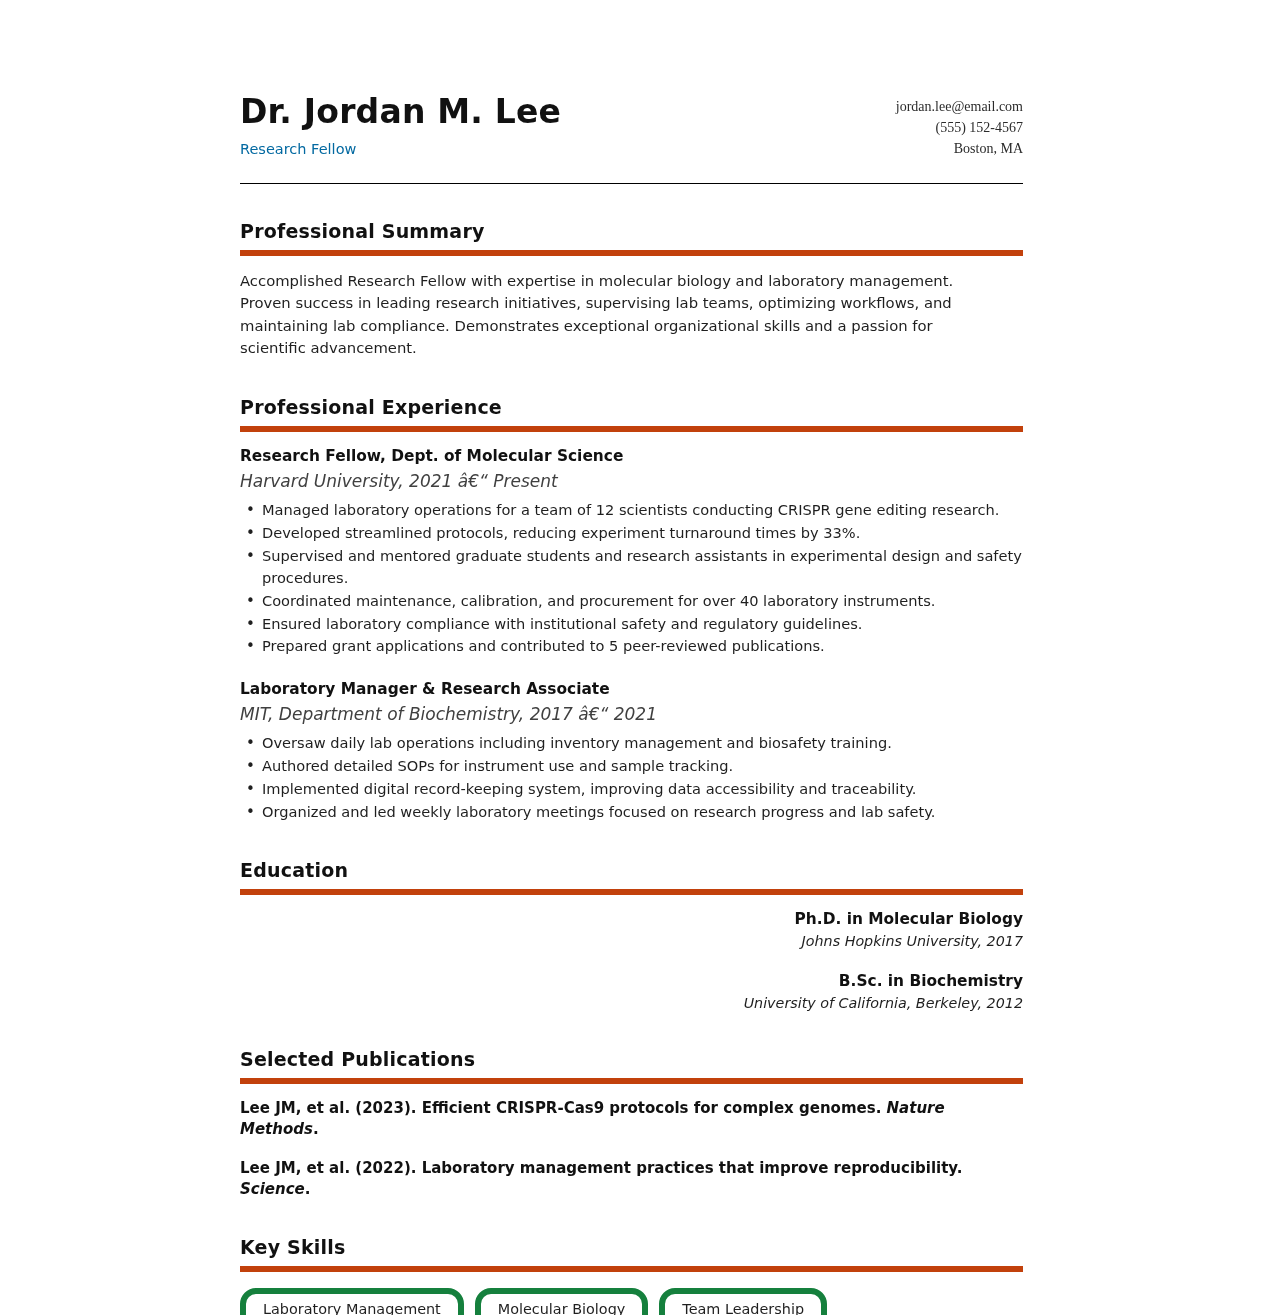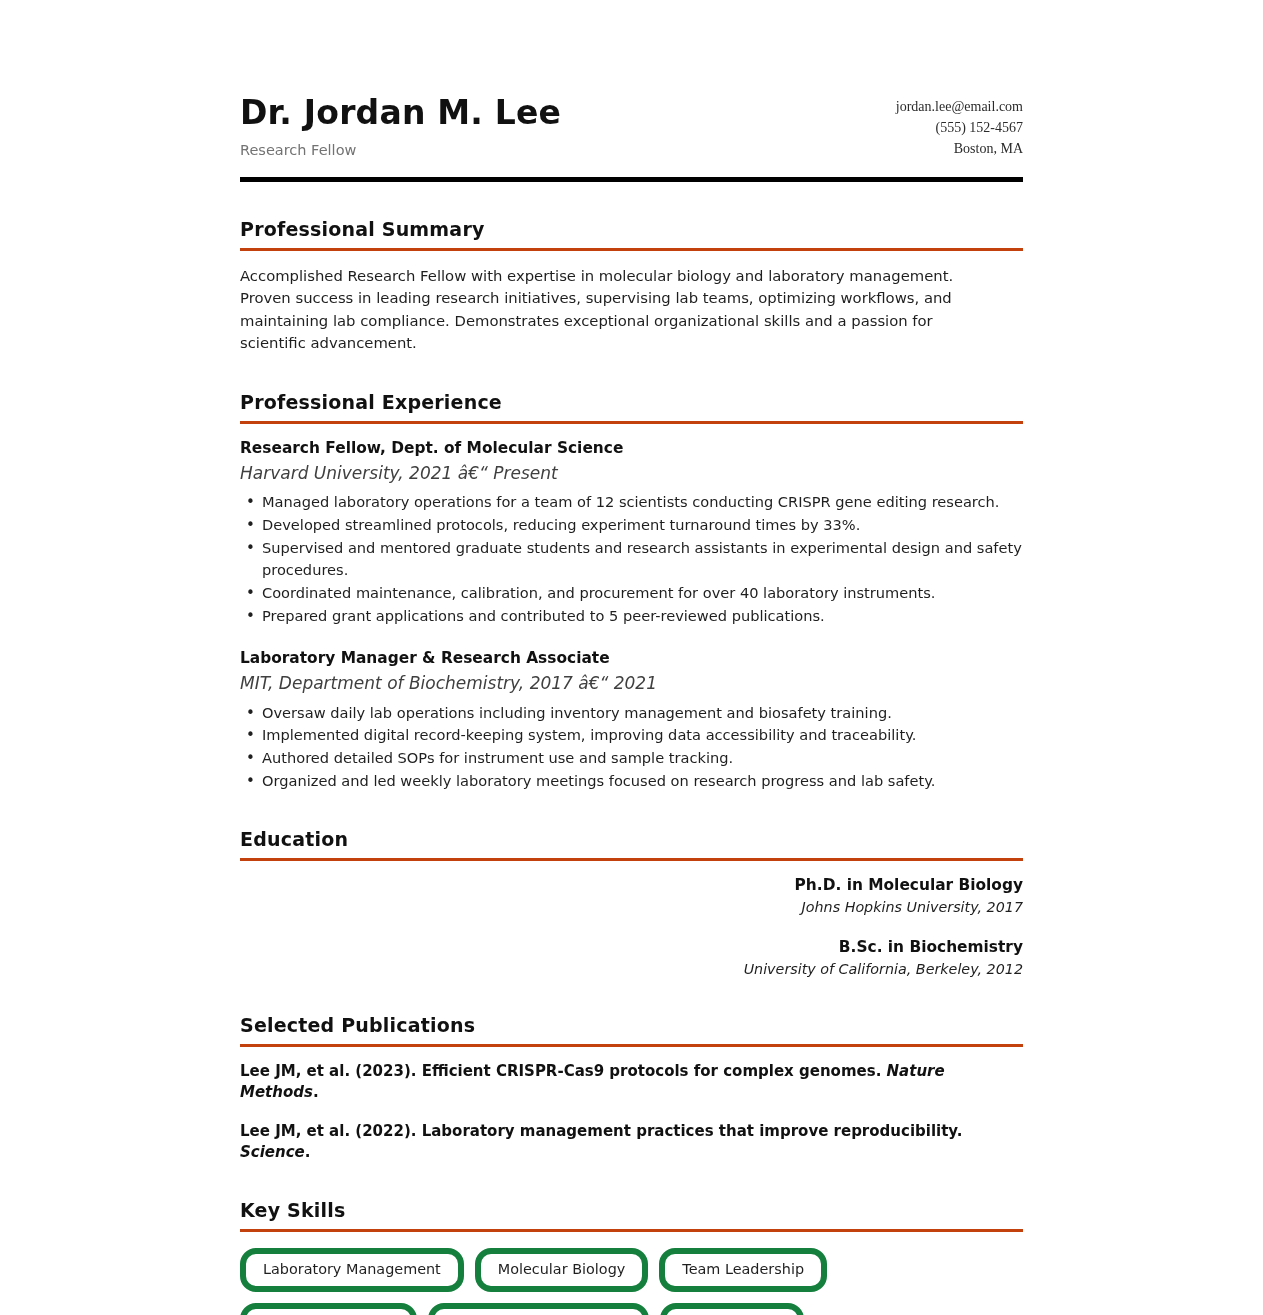--- a/index.html
+++ b/index.html
@@ -20,58 +20,58 @@
     padding: 90px 240px 40px 240px;
     background: #ffffff;
   }
   .resume {
     width: 783px;
   }
 
   
   .header {
     display: flex;
-    align-items: flex-end;
+    align-items: center;
     justify-content: space-between;
-    padding-bottom: 18px;
-    border-bottom: 5px solid #000000;
+    padding-bottom: 24px;
+    border-bottom: 1px solid #000000;
   }
   .header-left { padding-top: 2px; }
   .name {
     font-size: 33px;
     font-weight: bold;
     letter-spacing: 0.2px;
     line-height: 1.15;
     margin: 0 0 10px 0;
     color: #111111;
   }
   .title-line {
     font-size: 14.5px;
-    color: #737373;
+    color: #0369a1;
     line-height: 1.2;
   }
   .header-right {
     text-align: right;
     font-size: 14px;
     color: #2b2b2b;
     line-height: 1.5;
     padding-top: 6px;
     font-family: Liberation Serif, serif;
   }
   .header-right div { white-space: nowrap; }
 
   
   .section { margin-top: 36px; }
   .section-title {
     font-size: 19px;
     font-weight: bold;
     color: #111111;
     letter-spacing: 0.2px;
     padding-bottom: 8px;
-    border-bottom: 3px solid #c2410c;
+    border-bottom: 6px solid #c2410c;
     margin: 12px 0 14px 0;
   }
   .summary-text {
     font-size: 14.8px;
     line-height: 1.52;
     color: #1f1f1f;
     margin: 0;
     max-width: 760px;
   }
 
@@ -190,31 +190,32 @@
       <h2 class="section-title">Professional Experience</h2>
 
       <div class="job">
         <div class="job-title">Research Fellow, Dept. of Molecular Science</div>
         <div class="job-meta">Harvard University, 2021 â€“ Present</div>
         <ul class="bullets">
           <li>Managed laboratory operations for a team of 12 scientists conducting CRISPR gene editing research.</li>
           <li>Developed streamlined protocols, reducing experiment turnaround times by 33%.</li>
           <li>Supervised and mentored graduate students and research assistants in experimental design and safety procedures.</li>
           <li>Coordinated maintenance, calibration, and procurement for over 40 laboratory instruments.</li>
+          <li>Ensured laboratory compliance with institutional safety and regulatory guidelines.</li>
           <li>Prepared grant applications and contributed to 5 peer-reviewed publications.</li>
         </ul>
       </div>
 
       <div class="job">
         <div class="job-title">Laboratory Manager &amp; Research Associate</div>
         <div class="job-meta">MIT, Department of Biochemistry, 2017 â€“ 2021</div>
         <ul class="bullets">
           <li>Oversaw daily lab operations including inventory management and biosafety training.</li>
+          <li>Authored detailed SOPs for instrument use and sample tracking.</li>
           <li>Implemented digital record-keeping system, improving data accessibility and traceability.</li>
-          <li>Authored detailed SOPs for instrument use and sample tracking.</li>
           <li>Organized and led weekly laboratory meetings focused on research progress and lab safety.</li>
         </ul>
       </div>
     </div>
 
     <div class="section">
       <h2 class="section-title">Education</h2>
 
       <div class="edu">
         <div class="edu-degree">Ph.D. in Molecular Biology</div>

